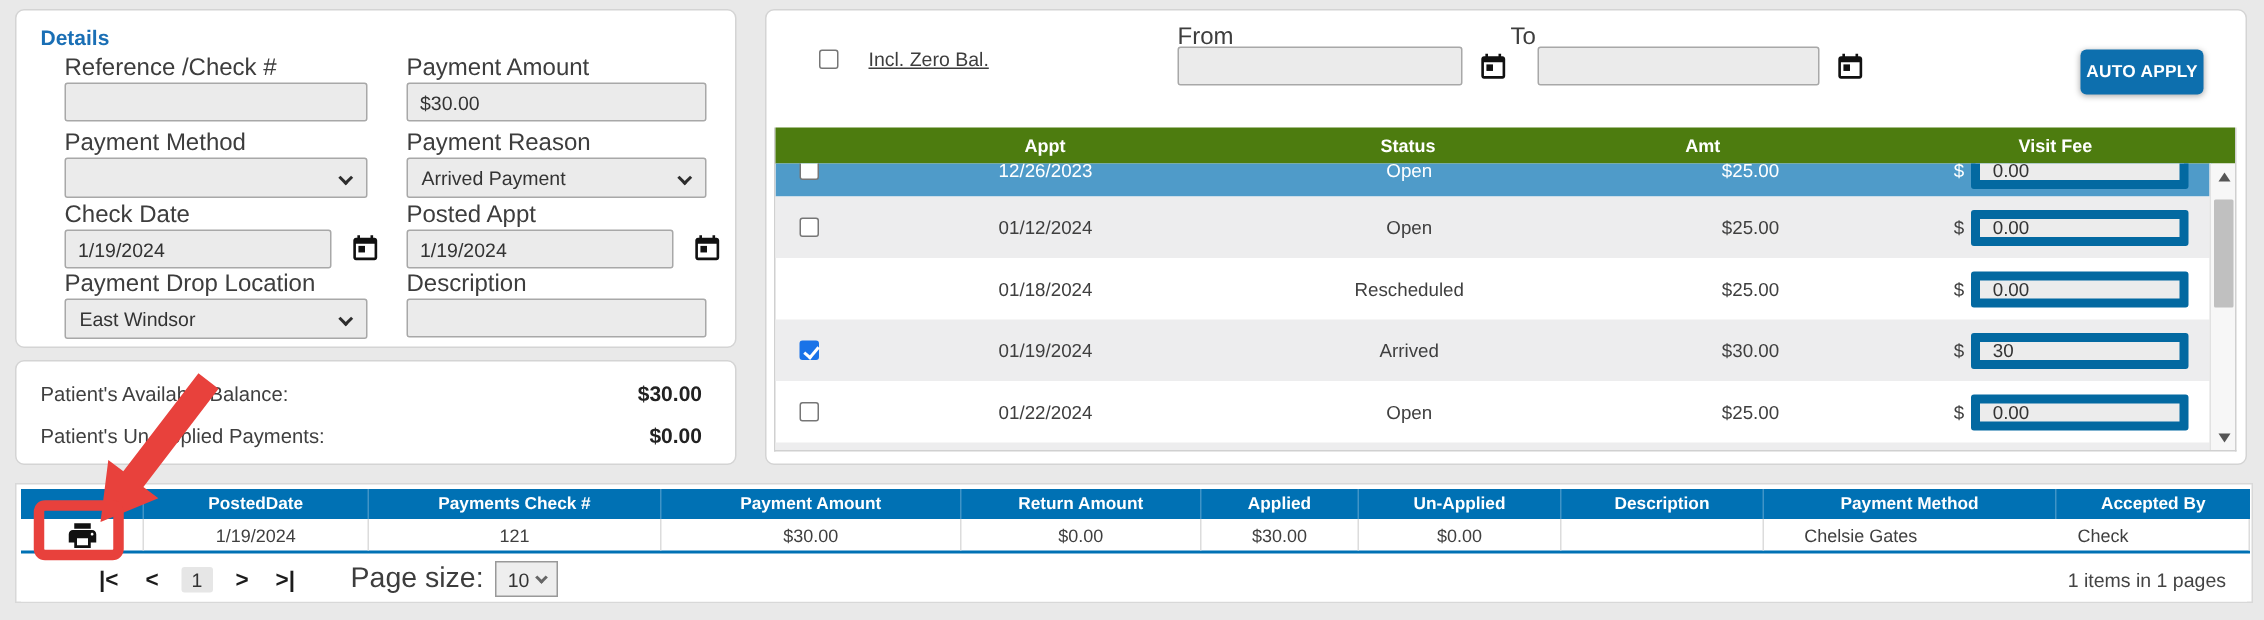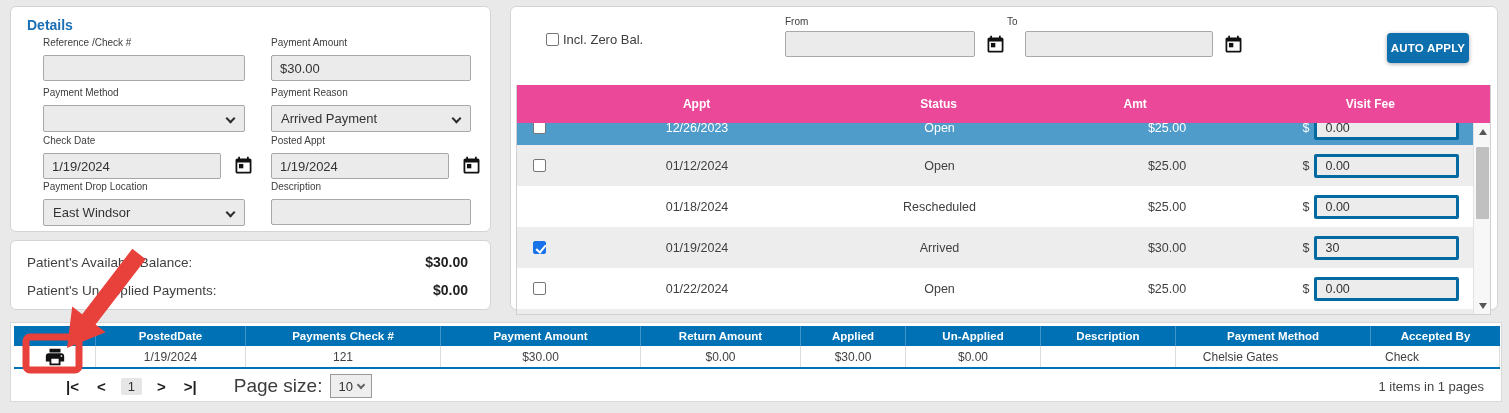--- a/index.html
+++ b/index.html
@@ -6,21 +6,21 @@
   html,body { width:1509px; height:413px; }
   body {
     position:relative; background:#e9e9e9;
     font-family:"Liberation Sans", sans-serif; color:#3d3d3d; overflow:hidden;
   }
   .card { position:absolute; background:#fff; border:1px solid #d4d4d4; border-radius:6px; }
 
   
   #details-card { left:10px; top:6px; width:481px; height:226px; }
   .panel-title { position:absolute; left:16px; top:10px; font-size:14px; font-weight:bold; color:#1a6fb5; }
-  .fld-label { position:absolute; font-size:10px; color:#3d3d3d; }
+  .fld-label { position:absolute; font-size:16px; color:#3d3d3d; }
   .txt-input {
     position:absolute; height:26px; background:#ebebeb; border:1px solid #a8a8a8;
     border-radius:2px; font-family:"Liberation Sans",sans-serif; font-size:13px; color:#333; padding:0 8px;
   }
   .sel {
     position:absolute; height:27px; background:#ebebeb; border:1px solid #a8a8a8; border-radius:2px;
     font-size:13px; color:#333; display:flex; align-items:center; padding:0 24px 0 9px; cursor:pointer;
   }
   .chev { position:absolute; right:10px; top:9px; width:7px; height:7px;
     border-right:2px solid #2d2d2d; border-bottom:2px solid #2d2d2d; transform:rotate(45deg); }
@@ -32,42 +32,42 @@
   .bal-row { position:absolute; left:16px; right:22px; display:flex; justify-content:space-between; align-items:center; }
   .bal-label { font-size:13.5px; color:#3f3f3f; }
   .bal-value { font-size:14px; font-weight:bold; color:#222; }
 
   
   #appt-card { left:510px; top:6px; width:988px; height:304px; }
   .cbx { width:13px; height:13px; background:#fff; border:1.5px solid #767676; border-radius:2px; display:inline-block; }
   .cbx.checked { background:#1a73e8; border-color:#1a73e8; position:relative; }
   .cbx.checked::after { content:""; position:absolute; left:3.5px; top:0.5px; width:4px; height:8px;
      border-right:2px solid #fff; border-bottom:2px solid #fff; transform:rotate(40deg); }
-  #incl-zero-wrap { position:absolute; left:35px; top:25px; display:flex; align-items:center; gap:4px; font-size:13px; color:#3d3d3d; }
+  #incl-zero-wrap { position:absolute; left:35px; top:25px; display:flex; align-items:center; gap:20px; font-size:13px; color:#3d3d3d;text-decoration:underline; }
   .btn-primary {
     position:absolute; left:876px; top:26px; width:82px; height:30px; background:#0d6fae; color:#fff;
     font-size:11.5px; font-weight:bold; border:none; border-radius:4px; letter-spacing:.2px;
     box-shadow:0 1px 4px rgba(0,0,0,.35); cursor:pointer; font-family:"Liberation Sans",sans-serif;
   }
 
   
   #appt-grid { position:absolute; left:5px; top:78px; width:975px; border:1px solid #d0d0d0; border-top:none; }
-  .ag-header { display:flex; height:38px; background:#ec4899; align-items:center; }
+  .ag-header { display:flex; height:24px; background:#4d7c0f; align-items:center; }
   .ag-header .hc { color:#fff; font-size:12px; font-weight:bold; text-align:center; }
   .hc-cb{ width:45px; } .hc-appt{ width:270px; } .hc-status{ width:215px; } .hc-fee{ width:240px; }
   .hc-amt{ width:205px; padding-right:26px; }
   .ag-body { position:relative; width:100%; }
   .ag-rows { width:958px; }
   .ag-row { display:flex; align-items:center; height:41px; font-size:12.5px; color:#3f3f3f; cursor:pointer; }
   .ag-row .c-cb { width:45px; display:flex; justify-content:center; }
   .ag-row .c-appt { width:270px; text-align:center; }
   .ag-row .c-status { width:215px; text-align:center; }
   .ag-row .c-fee { width:240px; text-align:center; }
   .ag-row .c-amt { width:188px; display:flex; align-items:center; justify-content:center; gap:5px; }
-  .amt-input { width:145px; height:24px; background:#ececec; border:3px solid #0369a1; border-radius:2px;
+  .amt-input { width:145px; height:24px; background:#ececec; border:6px solid #0369a1; border-radius:2px;
       font-family:"Liberation Sans",sans-serif; font-size:12.5px; color:#333; padding:0 8px; }
   .row-alt { background:#ededee; }
   .row-selected-clip { height:22px; overflow:hidden; background:#4f9bc9; }
   .row-selected-clip .ag-row { margin-top:-16px; background:#4f9bc9; color:#fff; }
   .bottom-sliver { height:5px; background:#ededee; width:958px; }
   
   #appt-scrollbar { position:absolute; right:0; top:0; bottom:0; width:17px; background:#f7f7f7; border-left:1px solid #e2e2e2; }
   .sb-btn { position:absolute; left:0; width:17px; height:17px; display:flex; align-items:center; justify-content:center; cursor:pointer; }
   .tri-up { width:0; height:0; border-left:4.5px solid transparent; border-right:4.5px solid transparent; border-bottom:6px solid #555; }
   .tri-down { width:0; height:0; border-left:4.5px solid transparent; border-right:4.5px solid transparent; border-top:6px solid #555; }

